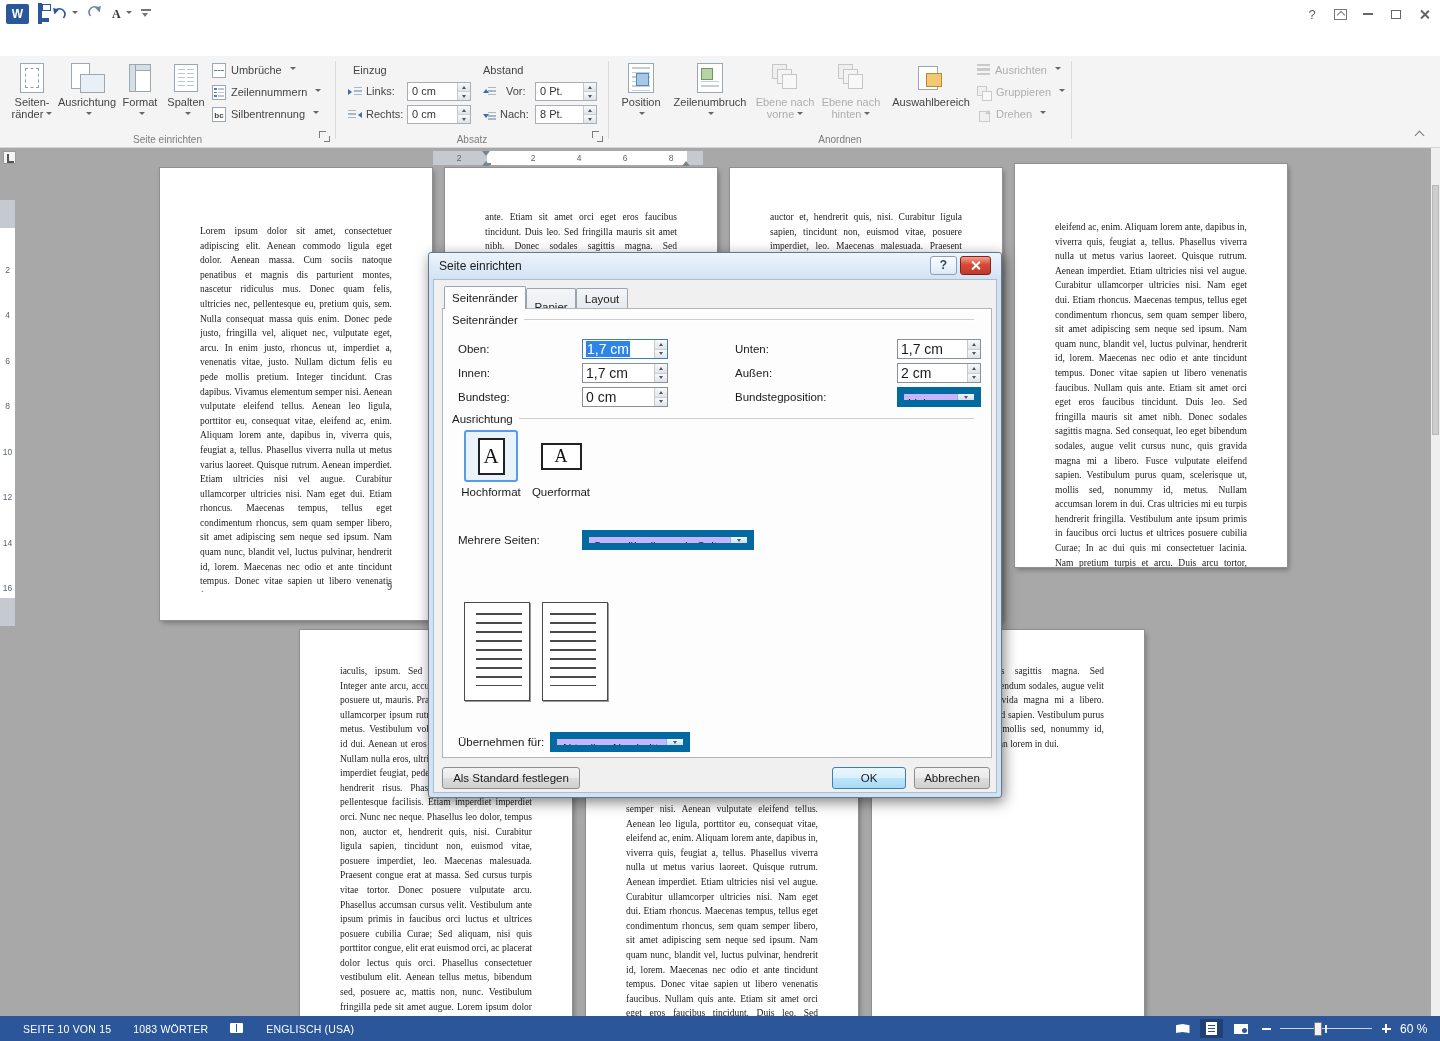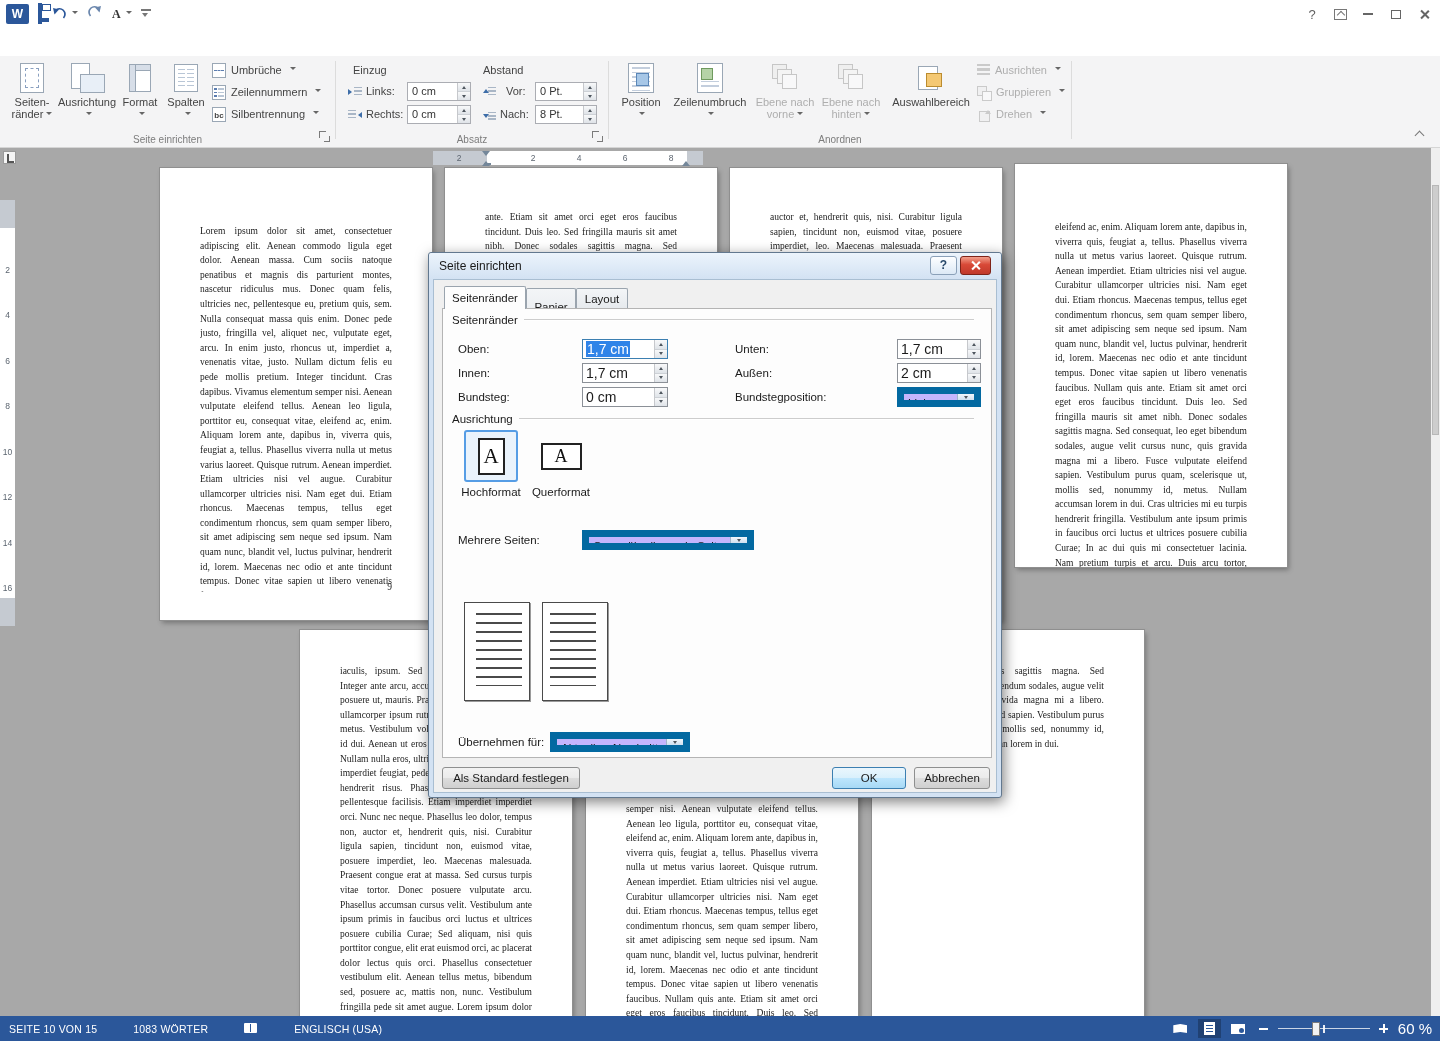--- a/index.html
+++ b/index.html
@@ -162,21 +162,21 @@
 .op-port{width:27px;height:37px;font-size:21px}
 .op-land{width:41px;height:27px;font-size:18px}
 .olabel{position:absolute;font-size:11.5px;color:#1a1a1a;text-align:center}
 .pvpage{position:absolute;width:66px;height:99px;background:#fff;border:1px solid #4a4a4a;box-shadow:1px 1px 0 #9a9a9a}
 .pvlines{position:absolute;background:repeating-linear-gradient(180deg,#4a4a4a 0 2px,transparent 2px 9px)}
 .wbtn{position:absolute;height:22px;background:linear-gradient(#f2f2f2,#ebebeb 50%,#dddddd 50%,#cfcfcf);border:1px solid #8e8f8f;border-radius:3px;font-size:11.5px;color:#1a1a1a;display:flex;align-items:center;justify-content:center}
 .wbtn.default{border-color:#3c7fb1;background:linear-gradient(#eaf6fd,#d9f0fc 50%,#bee6fd 50%,#a7d9f5)}
 
 
 .statusbar{position:absolute;left:0;top:1016px;width:1440px;height:25px;background:#2b579a;color:#fff;display:flex;align-items:center;z-index:50}
-.sb-left{display:flex;align-items:flex-start;gap:36px;padding-left:9px}
+.sb-left{display:flex;align-items:flex-start;gap:22px;padding-left:23px}
 .sb-item{font-size:10.5px;letter-spacing:.2px}
 .sb-book{position:relative;width:14px;height:11px}
 .sb-book::before{content:"";position:absolute;left:0;top:0;width:13px;height:10px;background:#fff;border-radius:1px}
 .sb-book::after{content:"";position:absolute;left:6px;top:1px;width:1px;height:8px;background:#2b579a}
 .sb-right{position:absolute;right:8px;display:flex;align-items:center;gap:6px}
 .vicon{width:23px;height:19px;display:flex;align-items:center;justify-content:center}
 .vicon.active{background:rgba(0,0,0,.25)}
 .vi-read{width:14px;height:9px;background:#fff;clip-path:polygon(0 15%,50% 0,100% 15%,100% 100%,50% 88%,0 100%)}
 .vi-print{width:11px;height:13px;background:#fff;position:relative}
 .vi-print::after{content:"";position:absolute;left:2px;top:3px;width:7px;height:7px;background:repeating-linear-gradient(#2b579a 0 1px,transparent 1px 3px)}
@@ -184,21 +184,21 @@
 .vi-web::after{content:"";position:absolute;right:1px;bottom:1px;width:5px;height:5px;border-radius:50%;background:#2b579a}
 .zbtn{width:16px;height:16px;display:flex;align-items:center;justify-content:center}
 .zminus{width:9px;height:2px;background:#fff}
 .zplus{position:relative;width:9px;height:9px}
 .zplus::before{content:"";position:absolute;left:0;top:3.5px;width:9px;height:2px;background:#fff}
 .zplus::after{content:"";position:absolute;left:3.5px;top:0;width:2px;height:9px;background:#fff}
 .ztrack{position:relative;width:92px;height:14px}
 .ztrack .line{position:absolute;left:0;top:6px;width:92px;height:1.5px;background:rgba(255,255,255,.75)}
 .ztrack .notch{position:absolute;left:45px;top:3px;width:2px;height:8px;background:rgba(255,255,255,.9)}
 .ztrack .thumb{position:absolute;left:34px;top:0;width:8px;height:14px;background:#f2f2f2;border:1px solid #7a7a7a}
-.zoomval{font-size:15px;min-width:32px;text-align:center}
+.zoomval{font-size:12px;min-width:32px;text-align:left}
 </style>
 </head>
 <body>
 
 <div class="screen">
 
   <div class="titlebar">
     <div class="qat">
       <span class="appicon">W</span>
       <span><span class="saveicon"></span></span>

